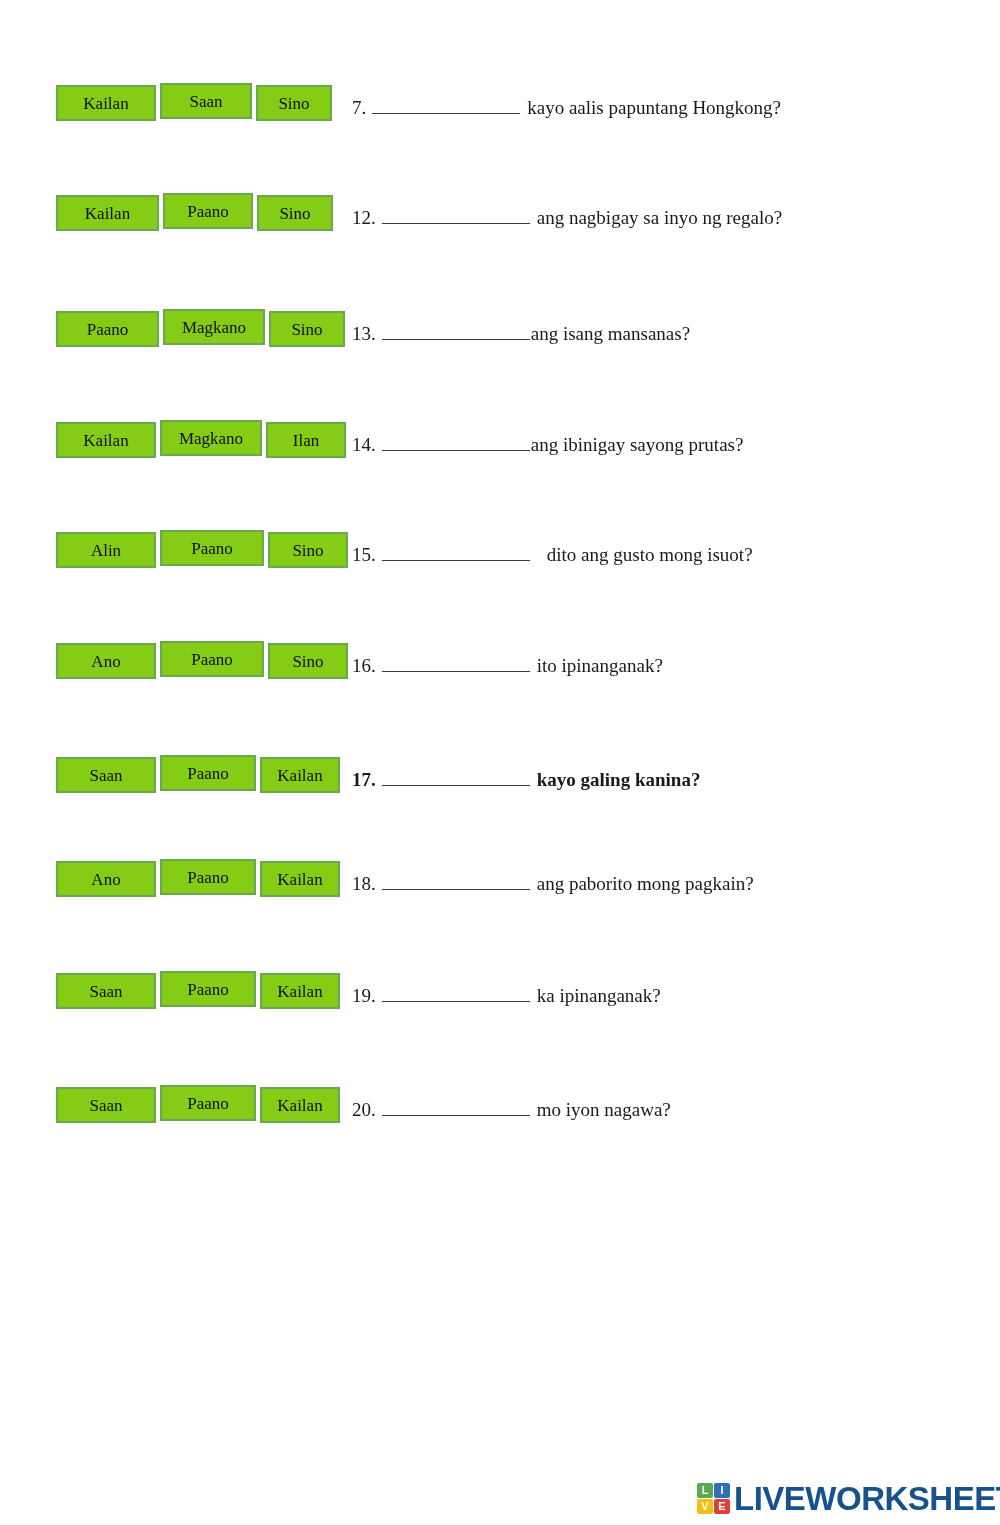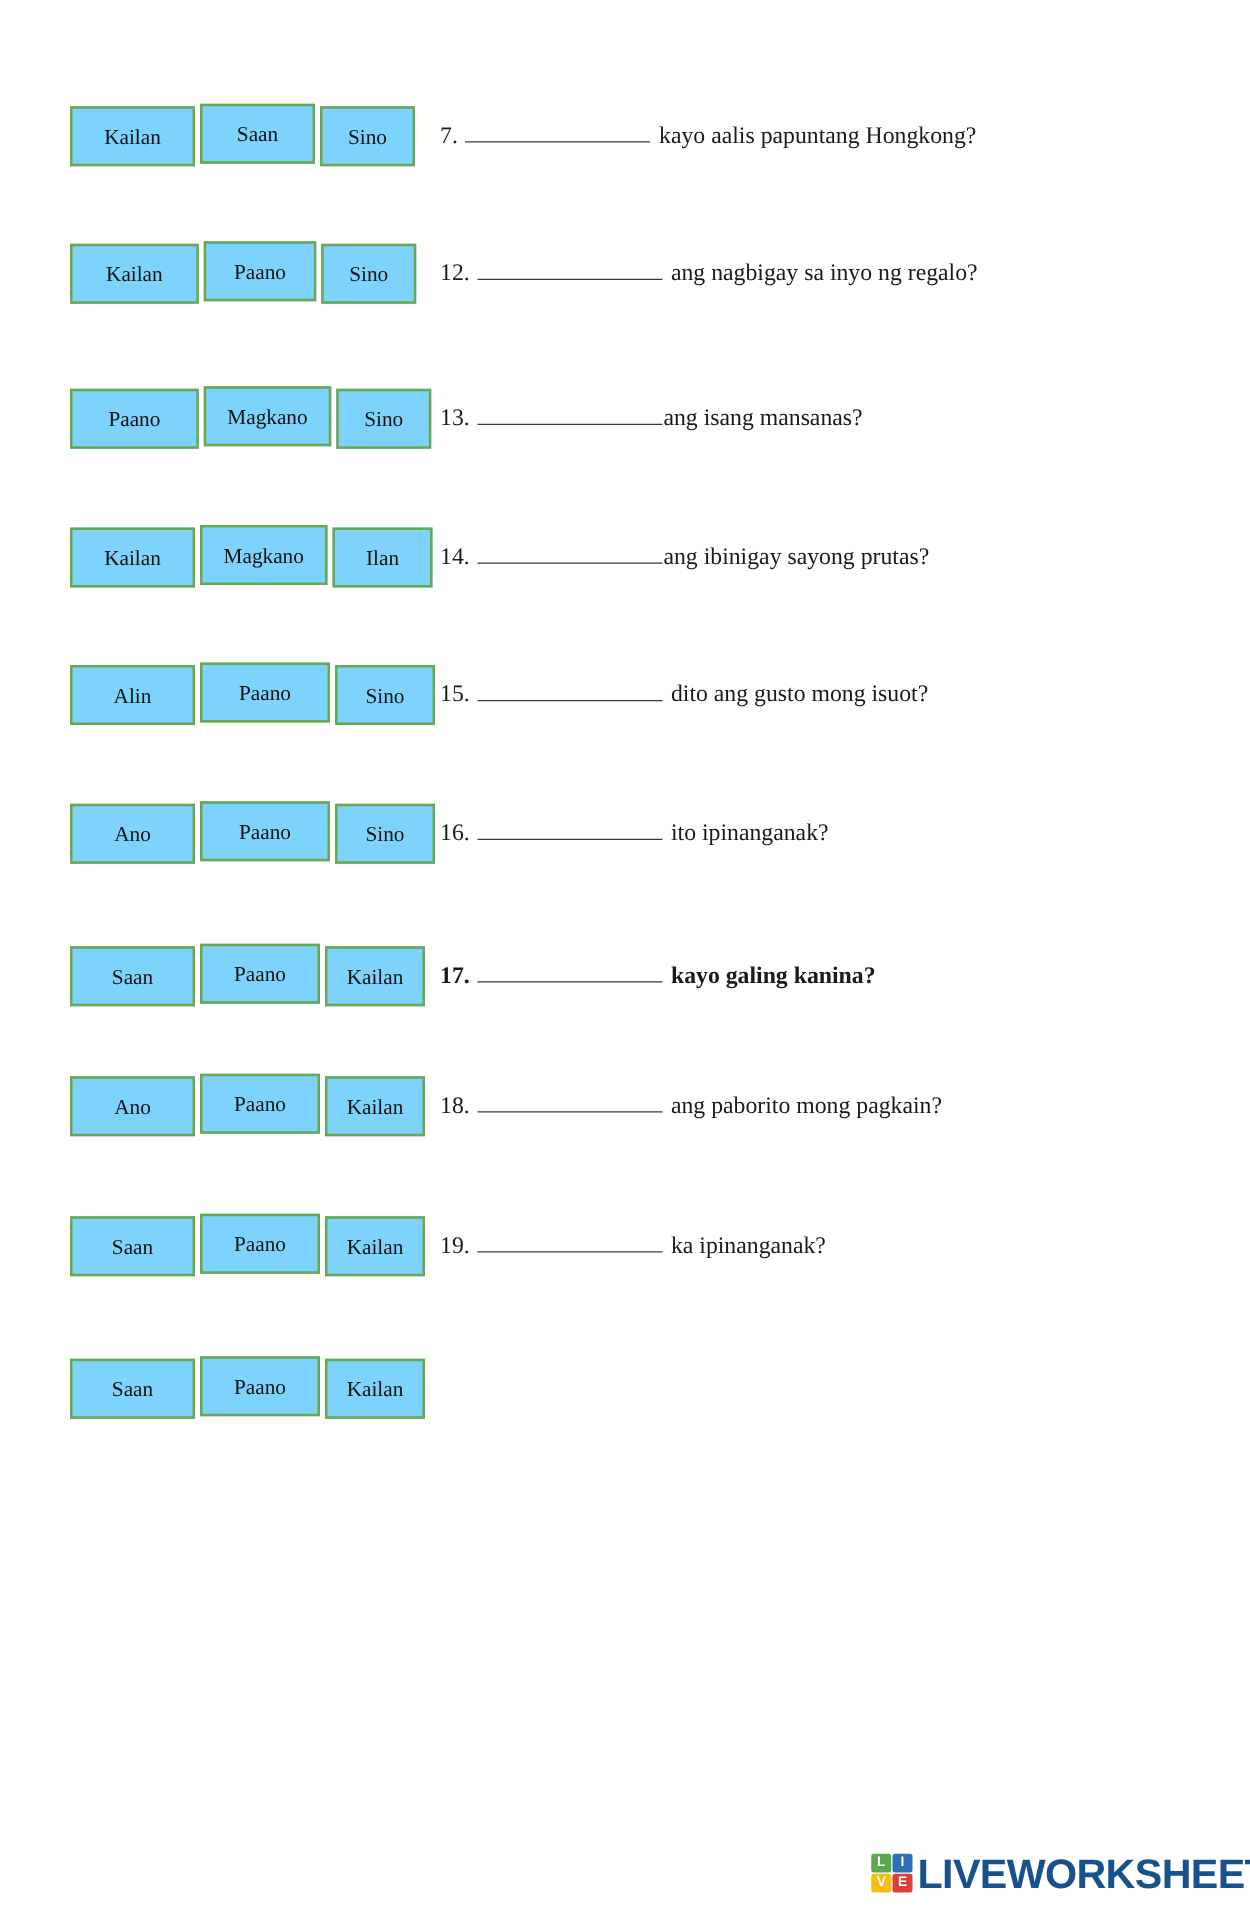--- a/index.html
+++ b/index.html
@@ -37,30 +37,30 @@
     position: absolute;
     left: 56px;
     top: 0;
     height: 60px;
     display: flex;
     align-items: flex-start;
   }
 
   .choice-box {
     border: 2px solid #6aa84f;
-    background: #7dd3fc;
+    background: #84cc16;
     box-sizing: border-box;
     display: flex;
     align-items: center;
     justify-content: center;
     font-family: "Liberation Serif", "DejaVu Serif", serif;
     font-size: 17px;
     line-height: 1;
     color: #111111;
-    height: 48px;
+    height: 36px;
     padding: 0 10px;
     white-space: nowrap;
     margin-right: 4px;
     cursor: pointer;
   }
   
   .choice-box.mid {
     position: relative;
     top: -2px;
   }
@@ -162,21 +162,21 @@
         <div class="choice-box" style="width: 80px;">Ilan</div>
       </div>
       <div class="question" style="left: 352px;"><span class="q-num">14.</span><span class="q-blank" style="width: 148px;"></span><span class="q-tail" style="margin-left: 0px;">ang ibinigay sayong prutas?</span></div>
     </div>
     <div class="q-row" style="top: 532px;">
       <div class="choice-group">
         <div class="choice-box" style="width: 100px;">Alin</div>
         <div class="choice-box mid" style="width: 104px;">Paano</div>
         <div class="choice-box" style="width: 80px;">Sino</div>
       </div>
-      <div class="question" style="left: 352px;"><span class="q-num">15.</span><span class="q-blank" style="width: 148px;"></span><span class="q-tail" style="margin-left: 6px;">dito ang gusto mong isuot?</span></div>
+      <div class="question" style="left: 352px;"><span class="q-num">15.</span><span class="q-blank" style="width: 148px;"></span><span class="q-tail" style="margin-left: 16px;">dito ang gusto mong isuot?</span></div>
     </div>
     <div class="q-row" style="top: 643px;">
       <div class="choice-group">
         <div class="choice-box" style="width: 100px;">Ano</div>
         <div class="choice-box mid" style="width: 104px;">Paano</div>
         <div class="choice-box" style="width: 80px;">Sino</div>
       </div>
       <div class="question" style="left: 352px;"><span class="q-num">16.</span><span class="q-blank" style="width: 148px;"></span><span class="q-tail" style="margin-left: 6px;">ito ipinanganak?</span></div>
     </div>
     <div class="q-row" style="top: 757px;">
@@ -202,20 +202,21 @@
         <div class="choice-box" style="width: 80px;">Kailan</div>
       </div>
       <div class="question" style="left: 352px;"><span class="q-num">19.</span><span class="q-blank" style="width: 148px;"></span><span class="q-tail" style="margin-left: 6px;">ka ipinanganak?</span></div>
     </div>
     <div class="q-row" style="top: 1087px;">
       <div class="choice-group">
         <div class="choice-box" style="width: 100px;">Saan</div>
         <div class="choice-box mid" style="width: 96px;">Paano</div>
         <div class="choice-box" style="width: 80px;">Kailan</div>
       </div>
+      <div class="question" style="left: 352px;"><span class="q-num">20.</span><span class="q-blank" style="width: 148px;"></span><span class="q-tail" style="margin-left: 6px;">mo iyon nagawa?</span></div>
     </div>
   </div>
 
 <div id="lw-logo">
   <div id="lw-mark">
     <span class="lw-l">L</span>
     <span class="lw-i">I</span>
     <span class="lw-v">V</span>
     <span class="lw-e">E</span>
   </div>

